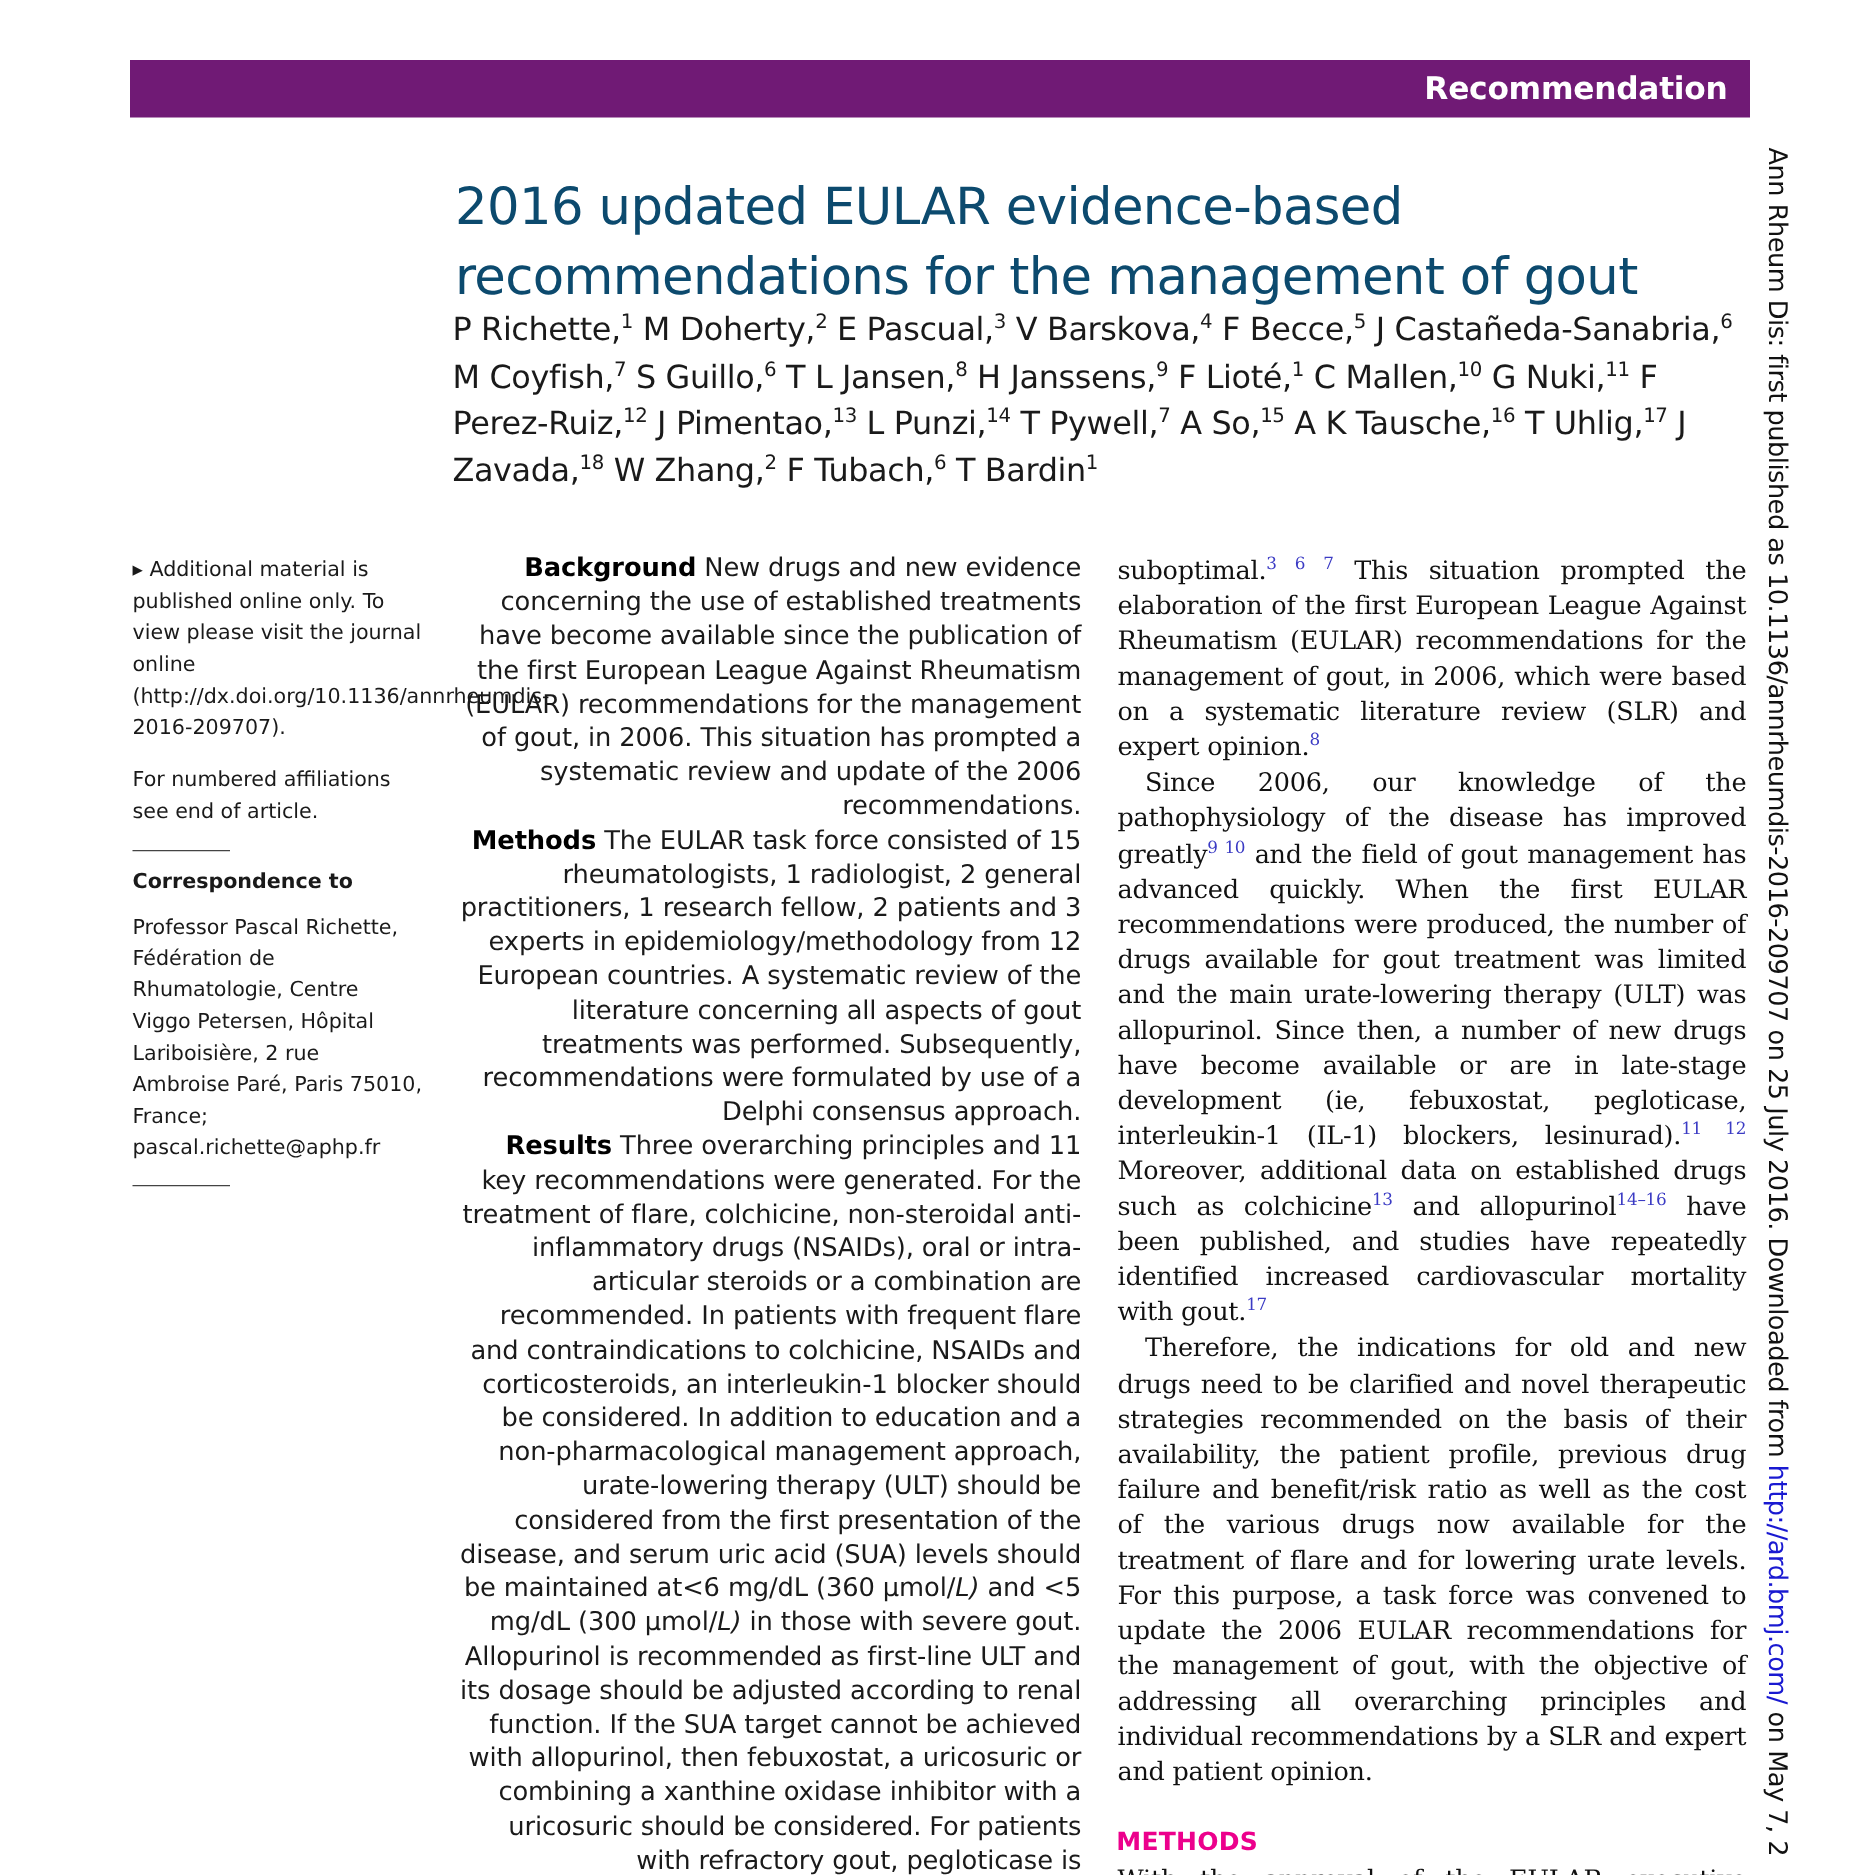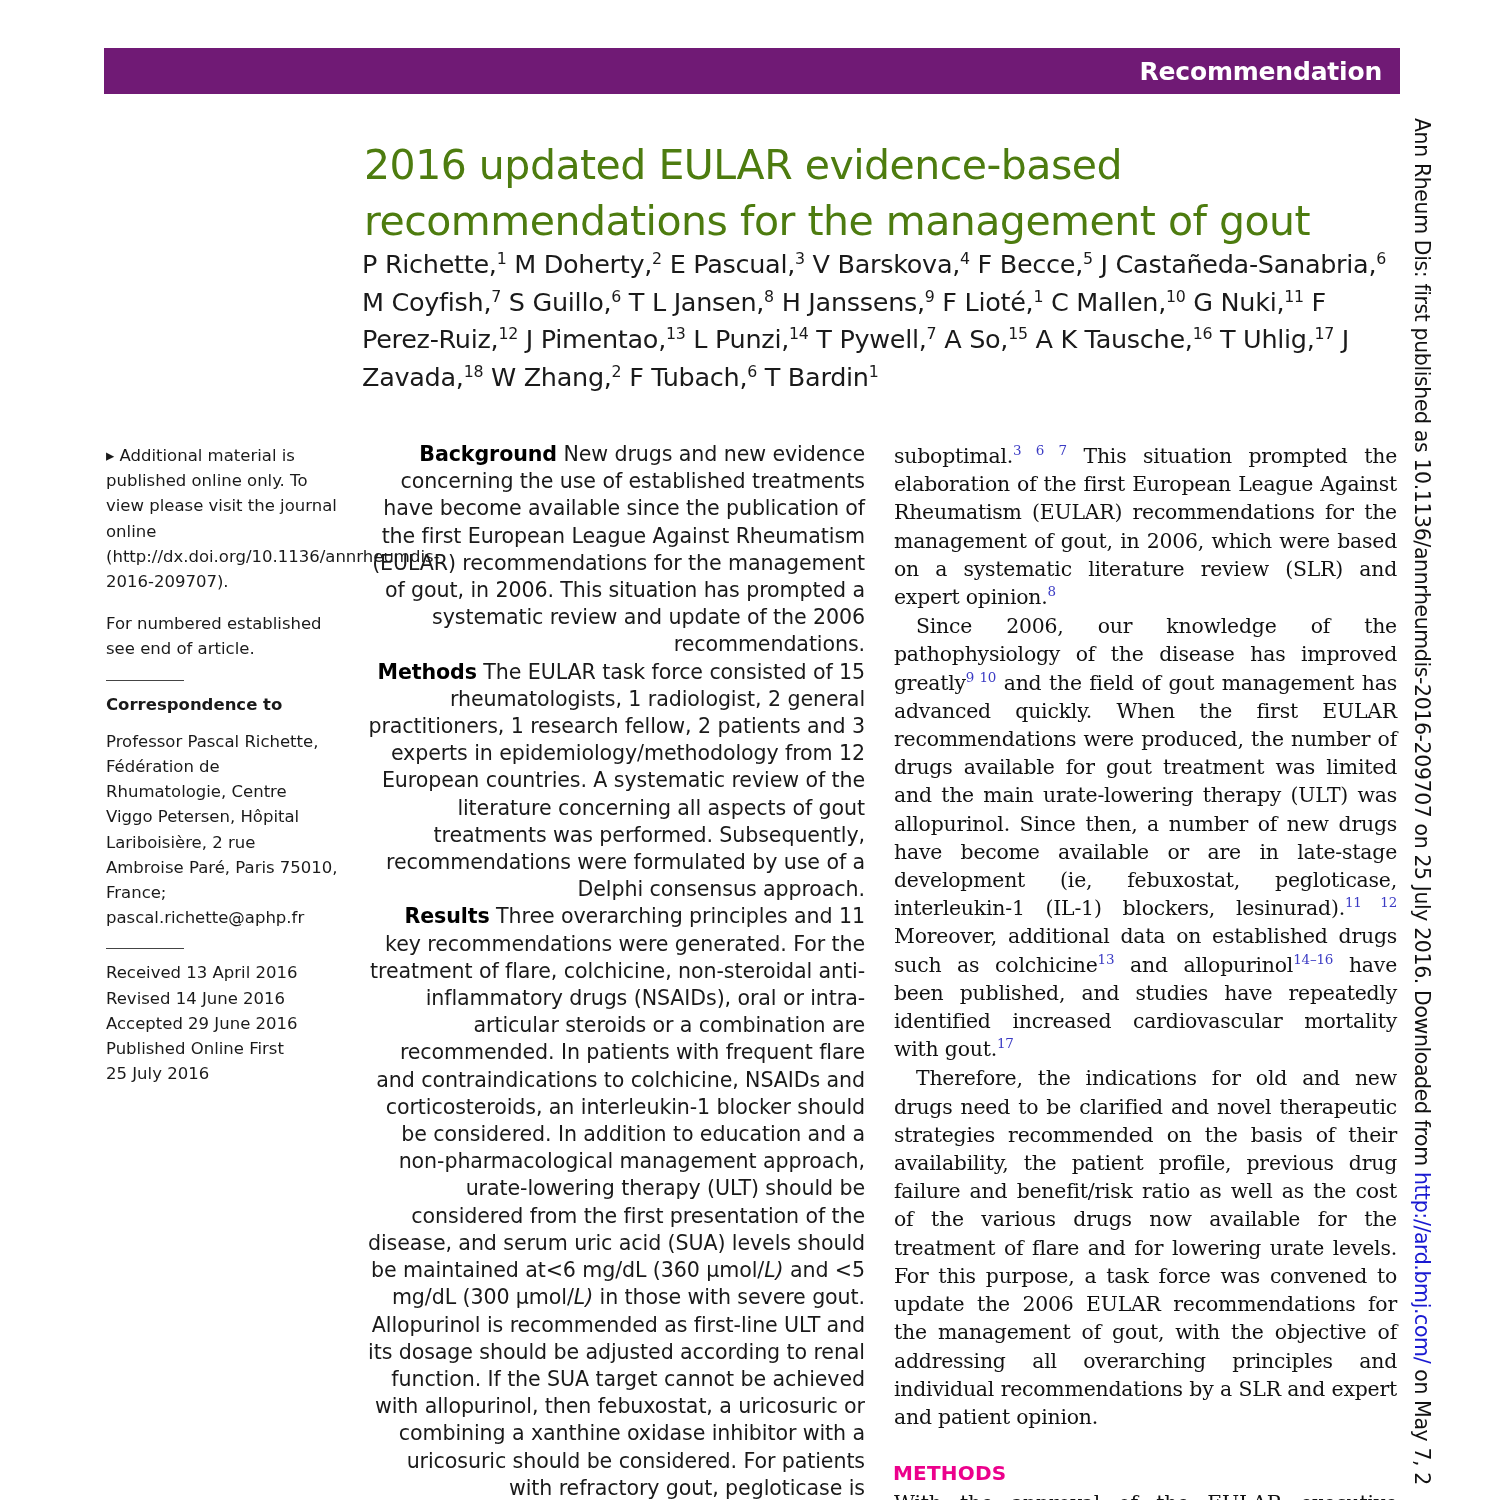--- a/index.html
+++ b/index.html
@@ -40,21 +40,21 @@
   
   .title {
     position: absolute;
     left: 364px;
     top: 110px;
     width: 1000px;
     font-family: "DejaVu Sans", sans-serif;
     font-weight: normal;
     font-size: 41px;
     line-height: 56px;
-    color: #4d7c0f;
+    color: #0c4a6e;
     letter-spacing: -0.5px;
   }
 
   
   .authors {
     position: absolute;
     left: 362px;
     top: 246px;
     width: 1035px;
     font-family: "DejaVu Sans", sans-serif;
@@ -166,26 +166,25 @@
 <div class="banner">
   <span class="banner-label">Recommendation</span>
 </div>
 
 <h1 class="title">2016 updated EULAR evidence-based recommendations for the management of gout</h1>
 
 <div class="authors">P Richette,<sup>1</sup> M Doherty,<sup>2</sup> E Pascual,<sup>3</sup> V Barskova,<sup>4</sup> F Becce,<sup>5</sup> J Castañeda-Sanabria,<sup>6</sup> M Coyfish,<sup>7</sup> S Guillo,<sup>6</sup> T L Jansen,<sup>8</sup> H Janssens,<sup>9</sup> F Lioté,<sup>1</sup> C Mallen,<sup>10</sup> G Nuki,<sup>11</sup> F Perez-Ruiz,<sup>12</sup> J Pimentao,<sup>13</sup> L Punzi,<sup>14</sup> T Pywell,<sup>7</sup> A So,<sup>15</sup> A K Tausche,<sup>16</sup> T Uhlig,<sup>17</sup> J Zavada,<sup>18</sup> W Zhang,<sup>2</sup> F Tubach,<sup>6</sup> T Bardin<sup>1</sup></div>
 
 <div class="sidebar">
   <p>▸ Additional material is published online only. To view please visit the journal online (http://dx.doi.org/10.1136/annrheumdis-2016-209707).</p>
-  <p>For numbered established see end of article.</p>
+  <p>For numbered affiliations see end of article.</p>
   <div class="rule"></div>
   <p class="nomargin"><span class="bold">Correspondence to</span></p>
   <p>Professor Pascal Richette, Fédération de Rhumatologie, Centre Viggo Petersen, Hôpital Lariboisière, 2 rue Ambroise Paré, Paris 75010, France; pascal.richette@aphp.fr</p>
   <div class="rule"></div>
-  <p>Received 13 April 2016<br>Revised 14 June 2016<br>Accepted 29 June 2016<br>Published Online First<br>25 July 2016</p>
 </div>
 
 <div class="col-abstract">
   <p><b>Background</b> <span>New drugs and new evidence concerning the use of established treatments have become available since the publication of the first European League Against Rheumatism (EULAR) recommendations for the management of gout, in 2006. This situation has prompted a systematic review and update of the 2006 recommendations.</span></p>
   <p><b>Methods</b> <span>The EULAR task force consisted of 15 rheumatologists, 1 radiologist, 2 general practitioners, 1 research fellow, 2 patients and 3 experts in epidemiology/methodology from 12 European countries. A systematic review of the literature concerning all aspects of gout treatments was performed. Subsequently, recommendations were formulated by use of a Delphi consensus approach.</span></p>
   <p><b>Results</b> <span>Three overarching principles and 11 key recommendations were generated. For the treatment of flare, colchicine, non-steroidal anti-inflammatory drugs (NSAIDs), oral or intra-articular steroids or a combination are recommended. In patients with frequent flare and contraindications to colchicine, NSAIDs and corticosteroids, an interleukin-1 blocker should be considered. In addition to education and a non-pharmacological management approach, urate-lowering therapy (ULT) should be considered from the first presentation of the disease, and serum uric acid (SUA) levels should be maintained at&lt;6 mg/dL (360 μmol/<i>L)</i> and &lt;5 mg/dL (300 μmol/<i>L)</i> in those with severe gout. Allopurinol is recommended as first-line ULT and its dosage should be adjusted according to renal function. If the SUA target cannot be achieved with allopurinol, then febuxostat, a uricosuric or combining a xanthine oxidase inhibitor with a uricosuric should be considered. For patients with refractory gout, pegloticase is recommended.</span></p>
 
 </div>
 
 <div class="col-body">

